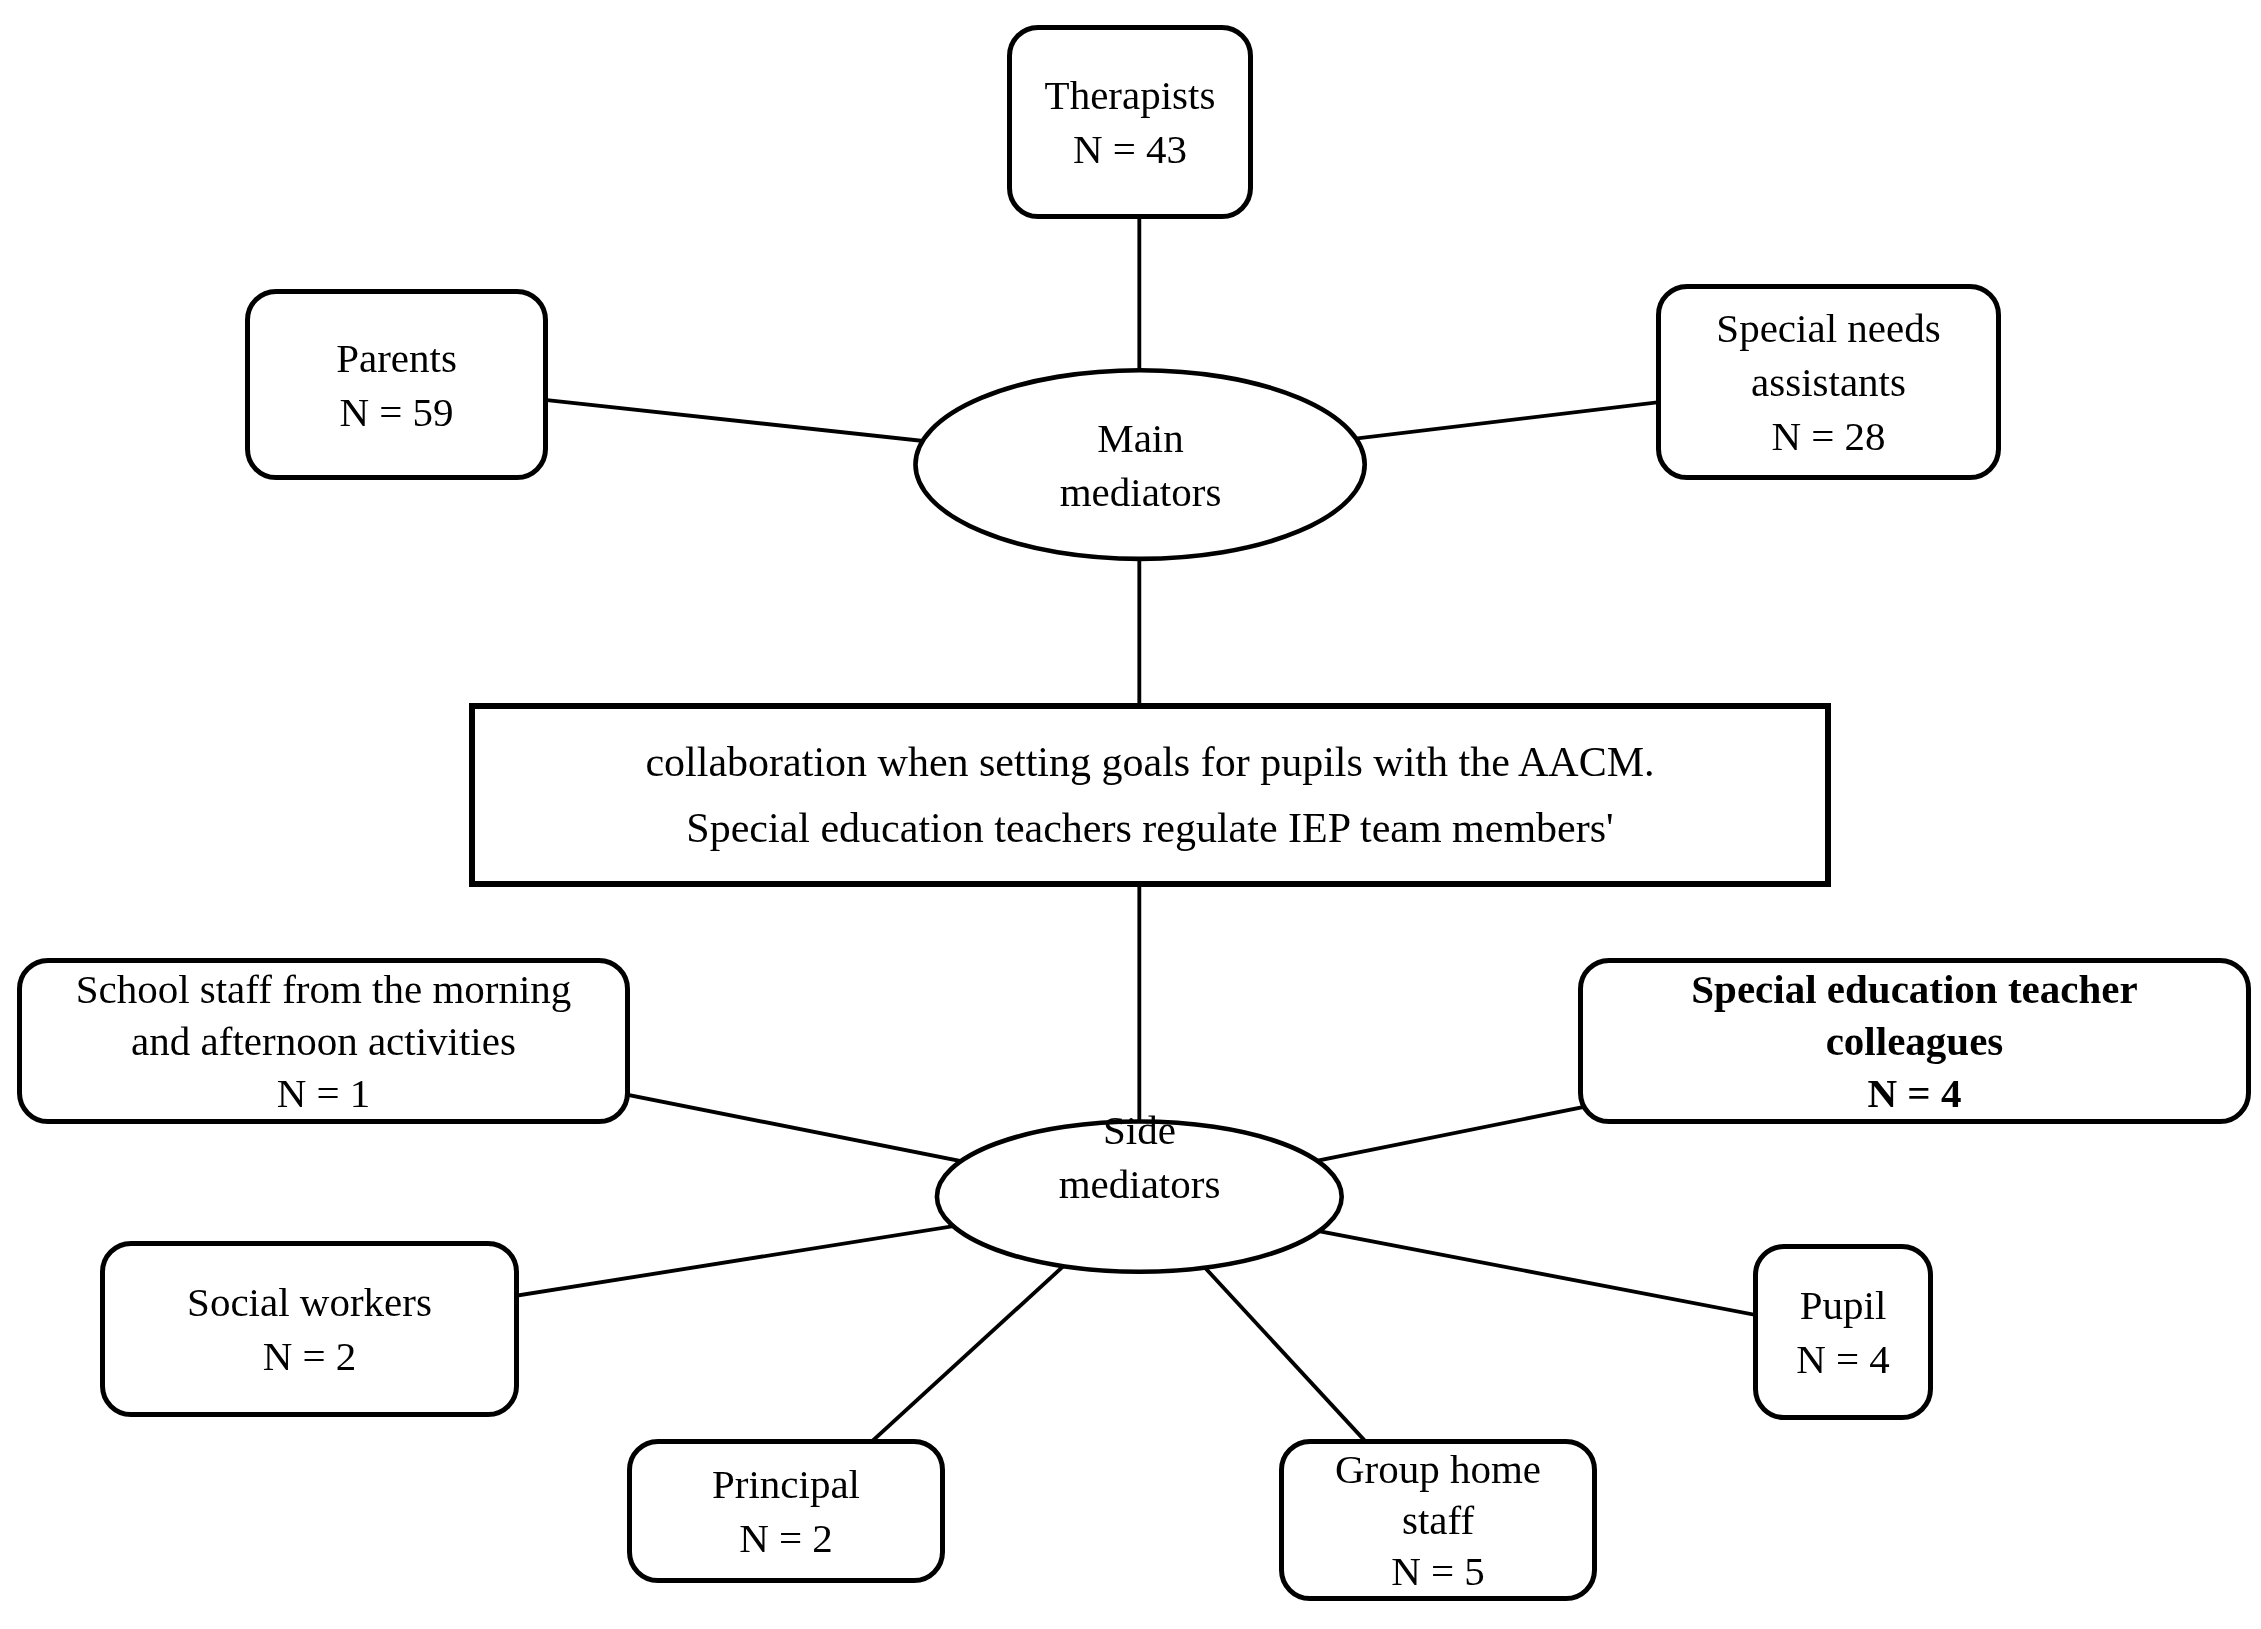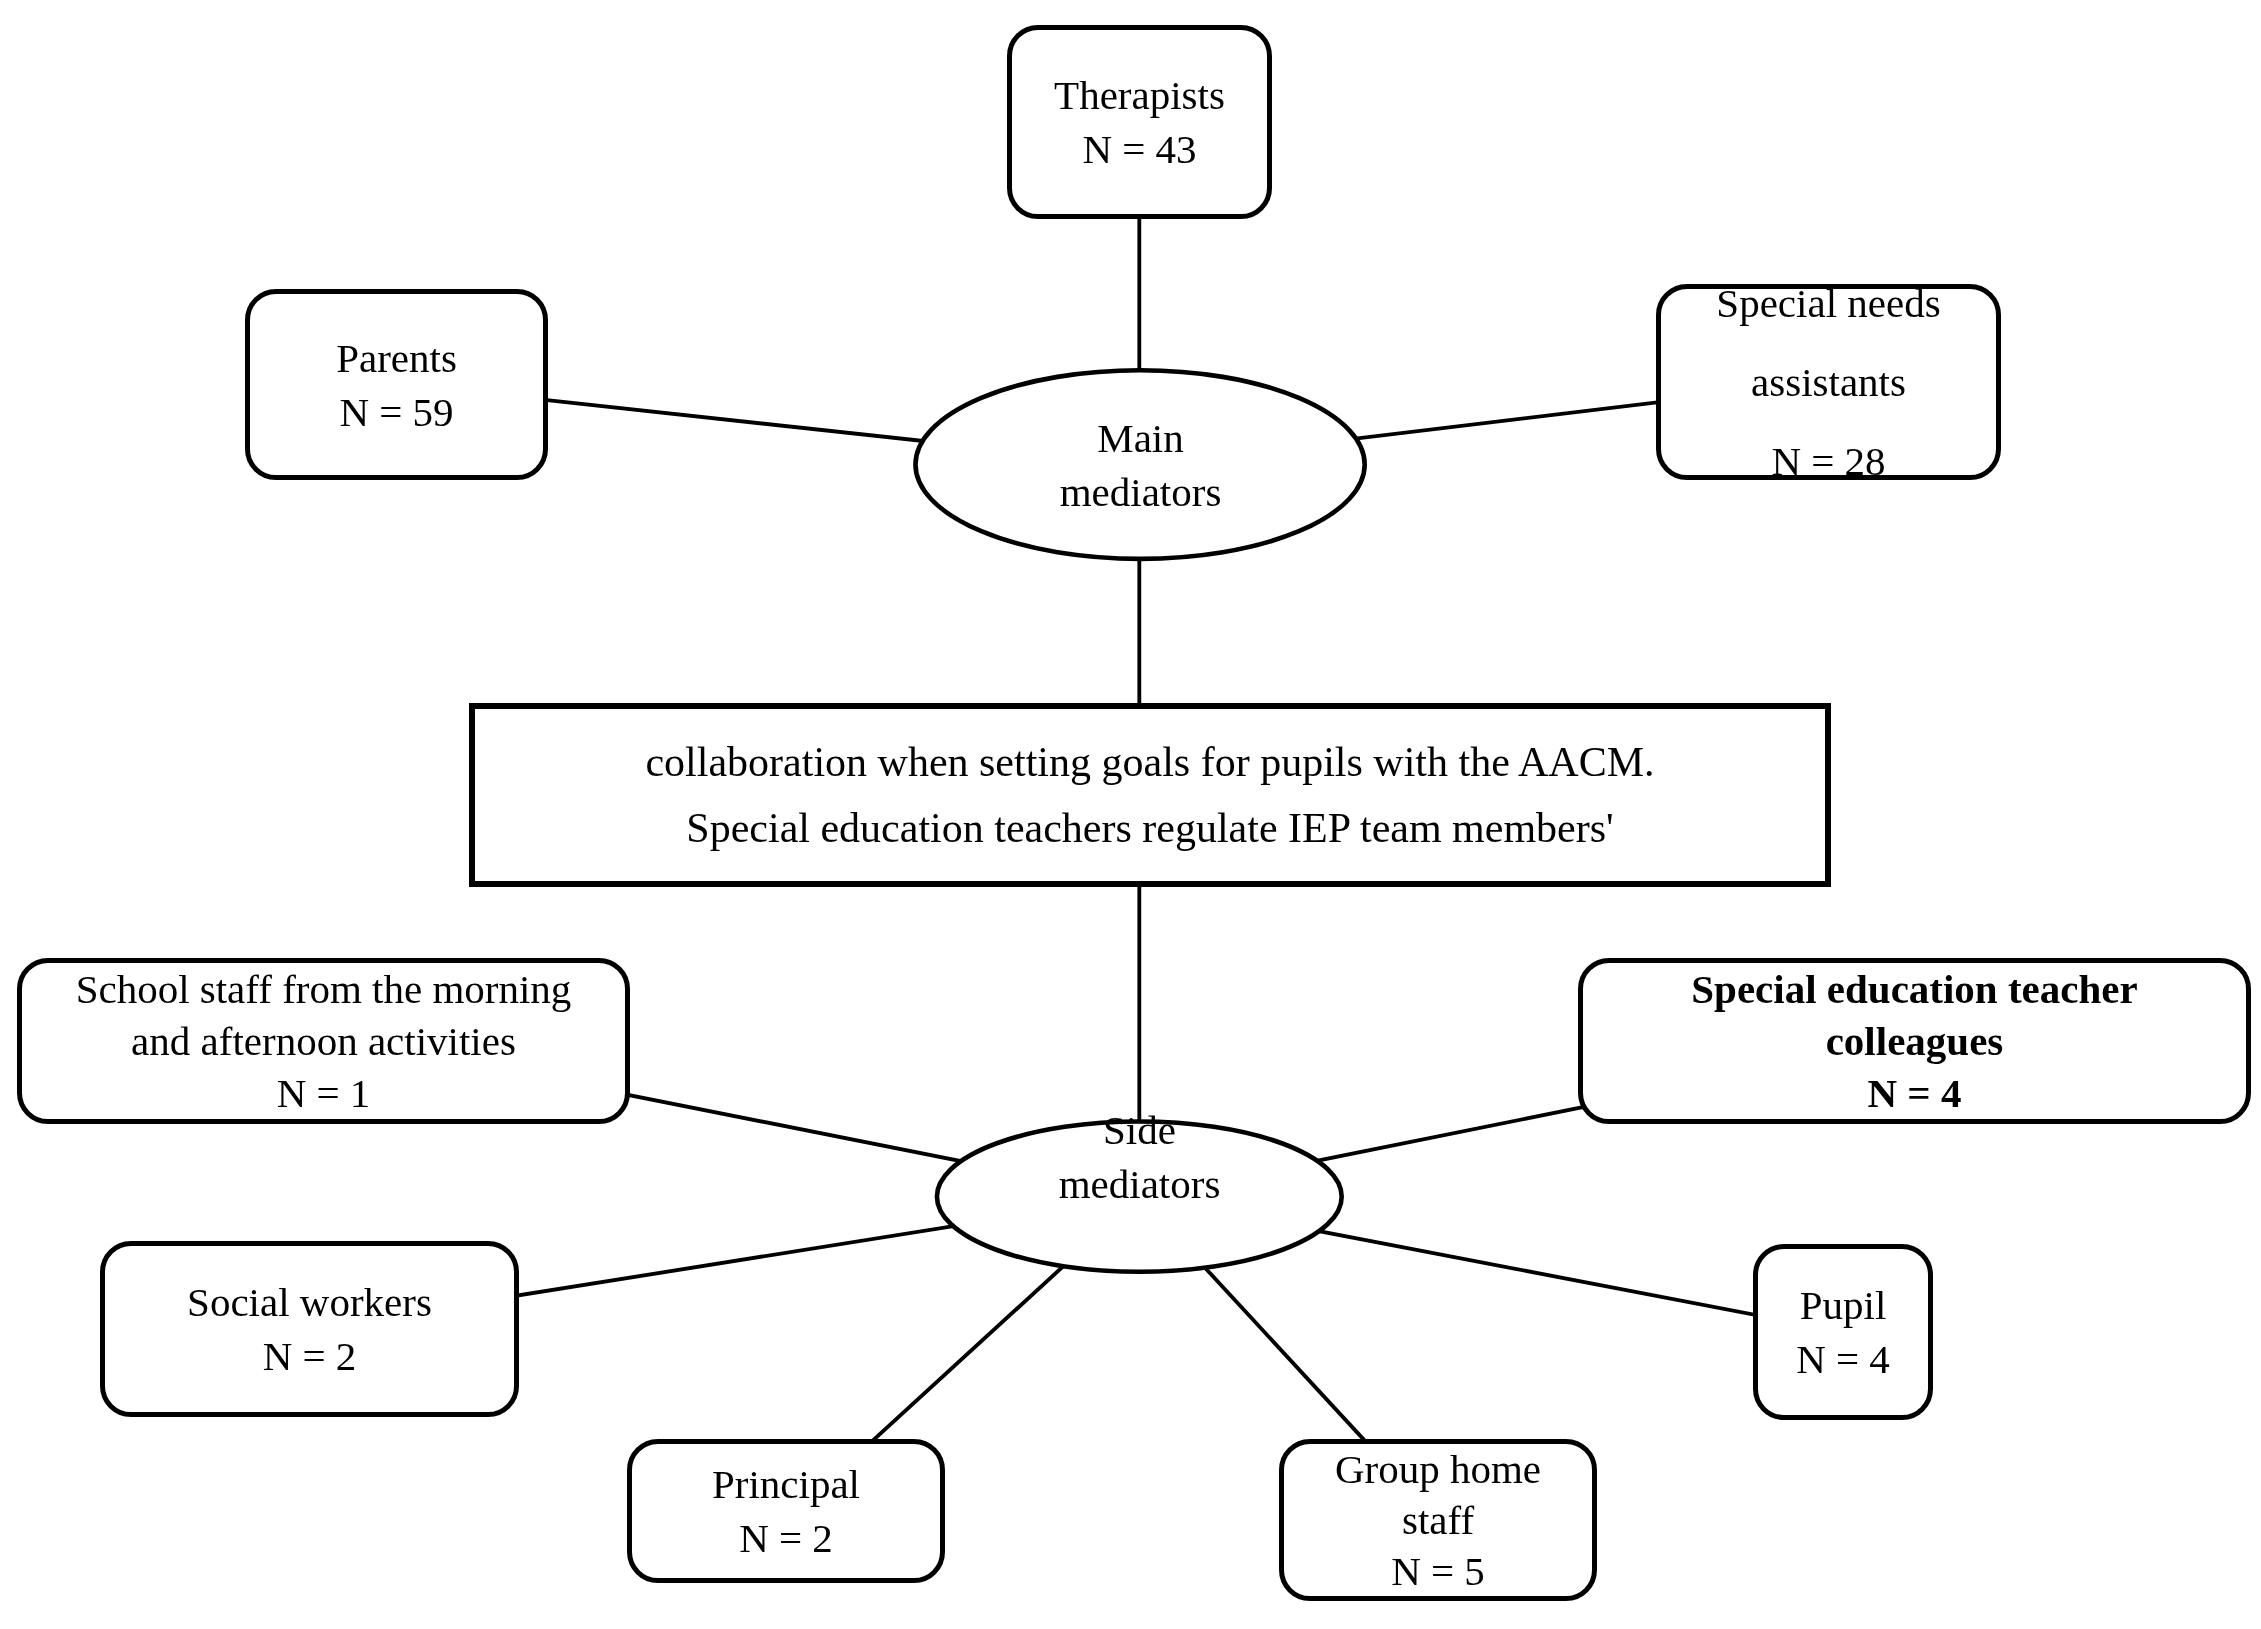--- a/index.html
+++ b/index.html
@@ -77,31 +77,31 @@
     <line x1="2497" y1="1357" x2="1486" y2="1561" stroke="#000" stroke-width="5"></line>
     <line x1="404" y1="1733" x2="1486" y2="1561" stroke="#000" stroke-width="5"></line>
     <line x1="2403" y1="1737" x2="1486" y2="1561" stroke="#000" stroke-width="5"></line>
     <line x1="1025" y1="1983" x2="1486" y2="1561" stroke="#000" stroke-width="5"></line>
     <line x1="1875" y1="1982" x2="1486" y2="1561" stroke="#000" stroke-width="5"></line>
 
     <ellipse cx="1487" cy="606" rx="293" ry="123" fill="#ffffff" stroke="#000000" stroke-width="6"></ellipse>
     <ellipse cx="1486" cy="1561" rx="264" ry="98" fill="#ffffff" stroke="#000000" stroke-width="6"></ellipse>
   </svg>
 
-  <div class="node rounded" style="left:1007px; top:24.5px; width:265px; height:194px;">
+  <div class="node rounded" style="left:1007px; top:24.5px; width:246px; height:194px;">
     <div class="nline">Therapists</div>
     <div class="nline">N = 43</div>
   </div>
 
   <div class="node rounded" style="left:245px; top:289px; width:303px; height:191px;">
     <div class="nline">Parents</div>
     <div class="nline">N = 59</div>
   </div>
 
-  <div class="node rounded" style="left:1656px; top:284px; width:345px; height:196px;gap:25px;">
+  <div class="node rounded" style="left:1656px; top:284px; width:345px; height:196px;">
     <div class="nline">Special needs</div>
     <div class="nline">assistants</div>
     <div class="nline">N = 28</div>
   </div>
 
   <div class="ellipse-label" style="left:916px; top:370px; width:449px; height:189px;">
     <div class="nline">Main</div>
     <div class="nline">mediators</div>
   </div>
 

